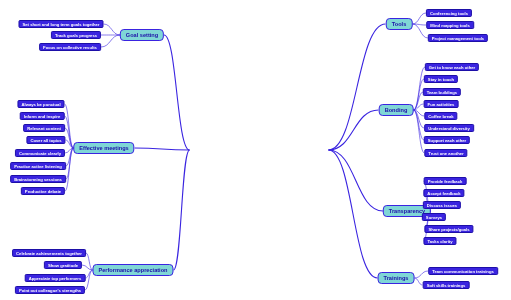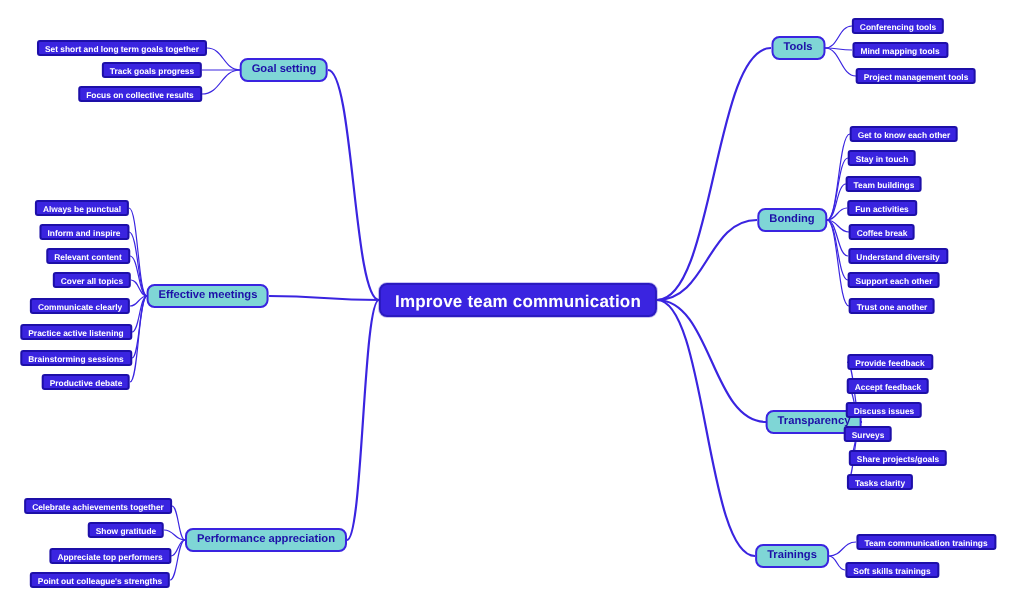--- a/index.html
+++ b/index.html
@@ -104,21 +104,20 @@
       <path d="M 431 211 C 427.25 211, 427.25 181, 423.5 181" fill="none" stroke="#3a24e0" stroke-width="0.6"></path>
       <path d="M 431 211 C 427.25 211, 427.25 193, 423.5 193" fill="none" stroke="#3a24e0" stroke-width="0.6"></path>
       <path d="M 431 211 C 427 211, 427 205, 423 205" fill="none" stroke="#3a24e0" stroke-width="0.6"></path>
       <path d="M 431 211 C 426.5 211, 426.5 217, 422 217" fill="none" stroke="#3a24e0" stroke-width="0.6"></path>
       <path d="M 431 211 C 427.75 211, 427.75 229, 424.5 229" fill="none" stroke="#3a24e0" stroke-width="0.6"></path>
       <path d="M 431 211 C 427.25 211, 427.25 241, 423.5 241" fill="none" stroke="#3a24e0" stroke-width="0.6"></path>
       <path d="M 328.5 150 C 353 150, 353 278, 377.5 278" fill="none" stroke="#3a24e0" stroke-width="1.1"></path>
       <path d="M 414.5 278 C 421.25 278, 421.25 271, 428 271" fill="none" stroke="#3a24e0" stroke-width="0.6"></path>
       <path d="M 414.5 278 C 418.5 278, 418.5 285, 422.5 285" fill="none" stroke="#3a24e0" stroke-width="0.6"></path>
     </svg>
-<div class="node node-central" style="left: 259px; top: 150px;">Improve team communication</div>
     <div class="node node-topic" style="left: 142px; top: 35px;">Goal setting</div>
     <div class="node node-leaf" style="left: 61px; top: 24px;">Set short and long term goals together</div>
     <div class="node node-leaf" style="left: 76px; top: 35px;">Track goals progress</div>
     <div class="node node-leaf" style="left: 70px; top: 47px;">Focus on collective results</div>
     <div class="node node-topic" style="left: 104px; top: 148px;">Effective meetings</div>
     <div class="node node-leaf" style="left: 41px; top: 104px;">Always be punctual</div>
     <div class="node node-leaf" style="left: 42px; top: 116px;">Inform and inspire</div>
     <div class="node node-leaf" style="left: 44px; top: 128px;">Relevant content</div>
     <div class="node node-leaf" style="left: 46px; top: 140px;">Cover all topics</div>
     <div class="node node-leaf" style="left: 40px; top: 153px;">Communicate clearly</div>

